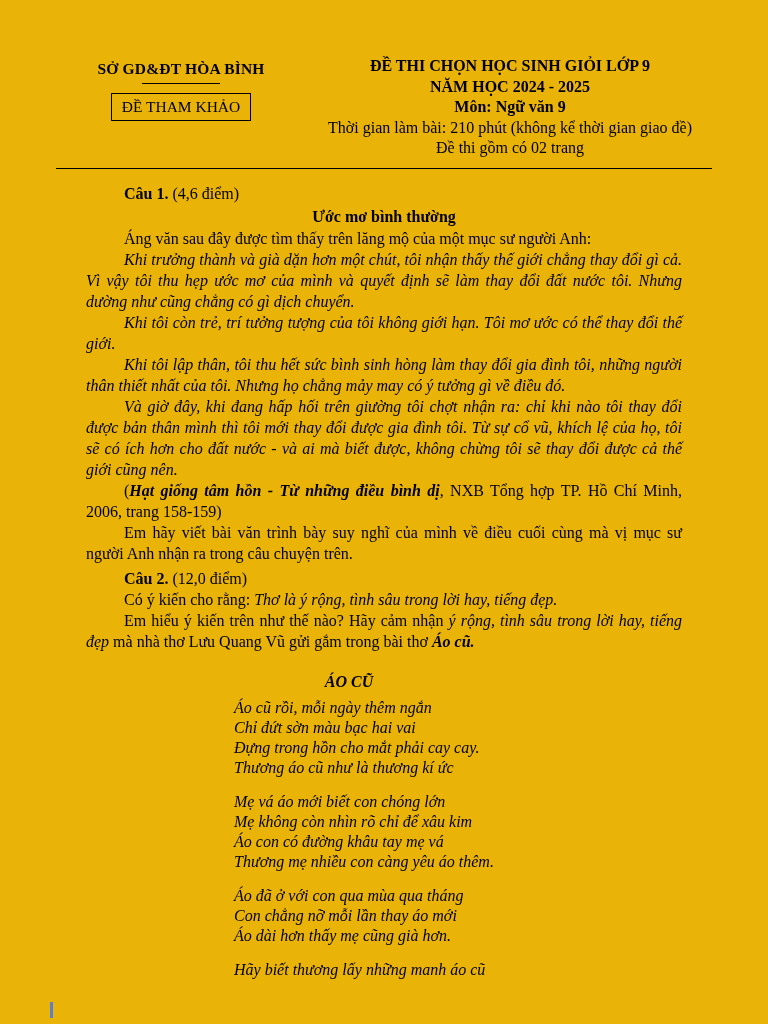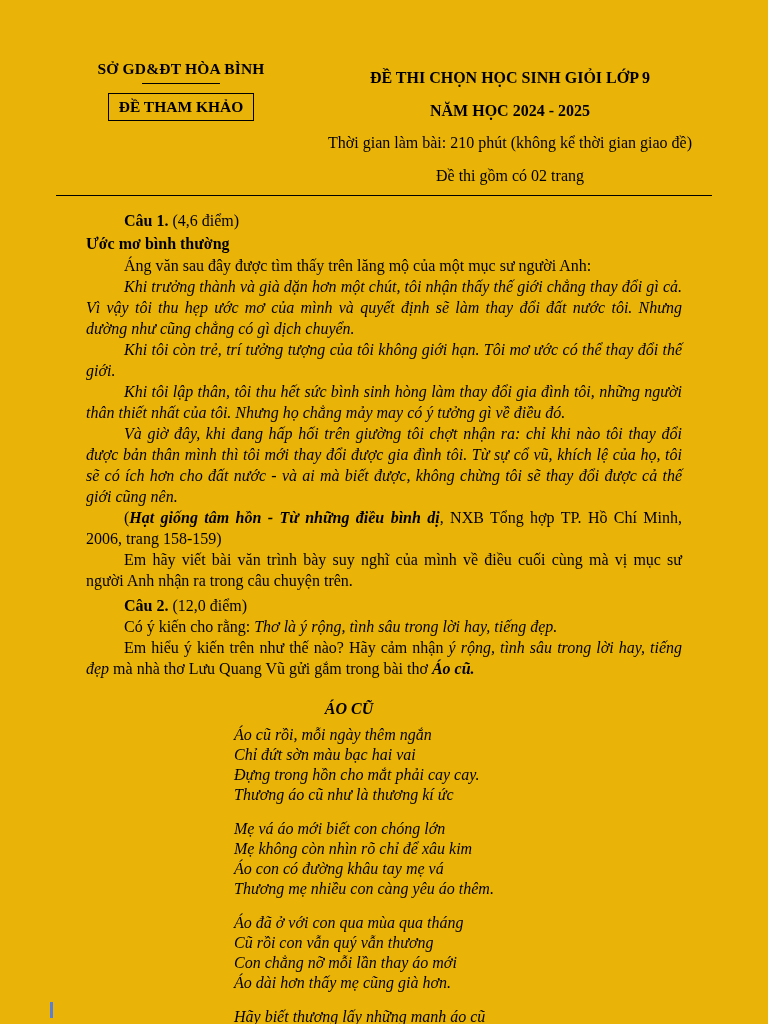--- a/index.html
+++ b/index.html
@@ -26,32 +26,32 @@
     text-align: center;
     padding-top: 2px;
     flex-shrink: 0;
   }
   .dept-name { font-weight: bold; font-size: 15.5px; letter-spacing: .2px; }
   .dept-underline { width: 78px; border-top: 1.4px solid #000; margin: 4px auto 9px; }
   .exam-label-box {
     display: inline-block;
     border: 1.6px solid #000;
     padding: 2px 10px 3px;
-    font-weight: bold;
+    font-weight: normal;
     font-size: 15.5px;
   }
   .header-right { flex: 1; text-align: center; line-height: 20.5px; }
-  .header-right .hline { white-space: nowrap; margin-top: 12px; }
+  .header-right .hline { white-space: nowrap; }
   .bold { font-weight: bold; }
   .italic { font-style: italic; }
   .divider { border-top: 1.4px solid #000; margin: 9px 56px 0 56px; }
   .content { padding: 10px 86px 0 86px; text-align: justify; }
   .para { text-indent: 38px; }
   .q-head { margin-top: 4px; }
-  .story-title { font-weight: bold; text-indent: 0; margin: 2px 0 1px; }
+  .story-title { text-align: center; font-weight: bold; text-indent: 0; margin: 2px 0 1px; }
   .poem { margin-top: 20px; margin-left: 148px; text-align: left; line-height: 20px; }
   .poem-title {
     width: 230px;
     text-align: center;
     font-weight: bold;
     font-style: italic;
     margin: 10px 0 6px;
   }
   .stanza { margin-bottom: 14px; font-style: italic; }
   .blue-mark {
@@ -72,20 +72,21 @@
     <div class="header-left">
       <div class="dept-name">SỞ GD&amp;ĐT HÒA BÌNH</div>
       <div class="dept-underline"></div>
       <div class="exam-label-box">
         <span>ĐỀ THAM KHẢO</span>
       </div>
     </div>
     <div class="header-right">
       <div class="hline bold">ĐỀ THI CHỌN HỌC SINH GIỎI LỚP 9</div>
       <div class="hline bold">NĂM HỌC 2024 - 2025</div>
+      <div class="hline bold">Môn: Ngữ văn 9</div>
       <div class="hline">Thời gian làm bài: 210 phút (không kể thời gian giao đề)</div>
       <div class="hline">Đề thi gồm có 02 trang</div>
     </div>
   </div>
 
   <div class="divider"></div>
 
   <div class="content">
 
     <p class="para q-head"><span class="bold">Câu 1.</span><span> (4,6 điểm)</span></p>
@@ -121,21 +122,20 @@
 
       <div class="stanza">
         <div>Mẹ vá áo mới biết con chóng lớn</div>
         <div>Mẹ không còn nhìn rõ chỉ để xâu kim</div>
         <div>Áo con có đường khâu tay mẹ vá</div>
         <div>Thương mẹ nhiều con càng yêu áo thêm.</div>
       </div>
 
       <div class="stanza">
         <div>Áo đã ở với con qua mùa qua tháng</div>
-        <div>Cũ rồi con vẫn quý vẫn thương</div>
         <div>Con chẳng nỡ mỗi lần thay áo mới</div>
         <div>Áo dài hơn thấy mẹ cũng già hơn.</div>
       </div>
 
       <div class="stanza">
         <div>Hãy biết thương lấy những manh áo cũ</div>
       </div>
     </div>
 
   </div>

